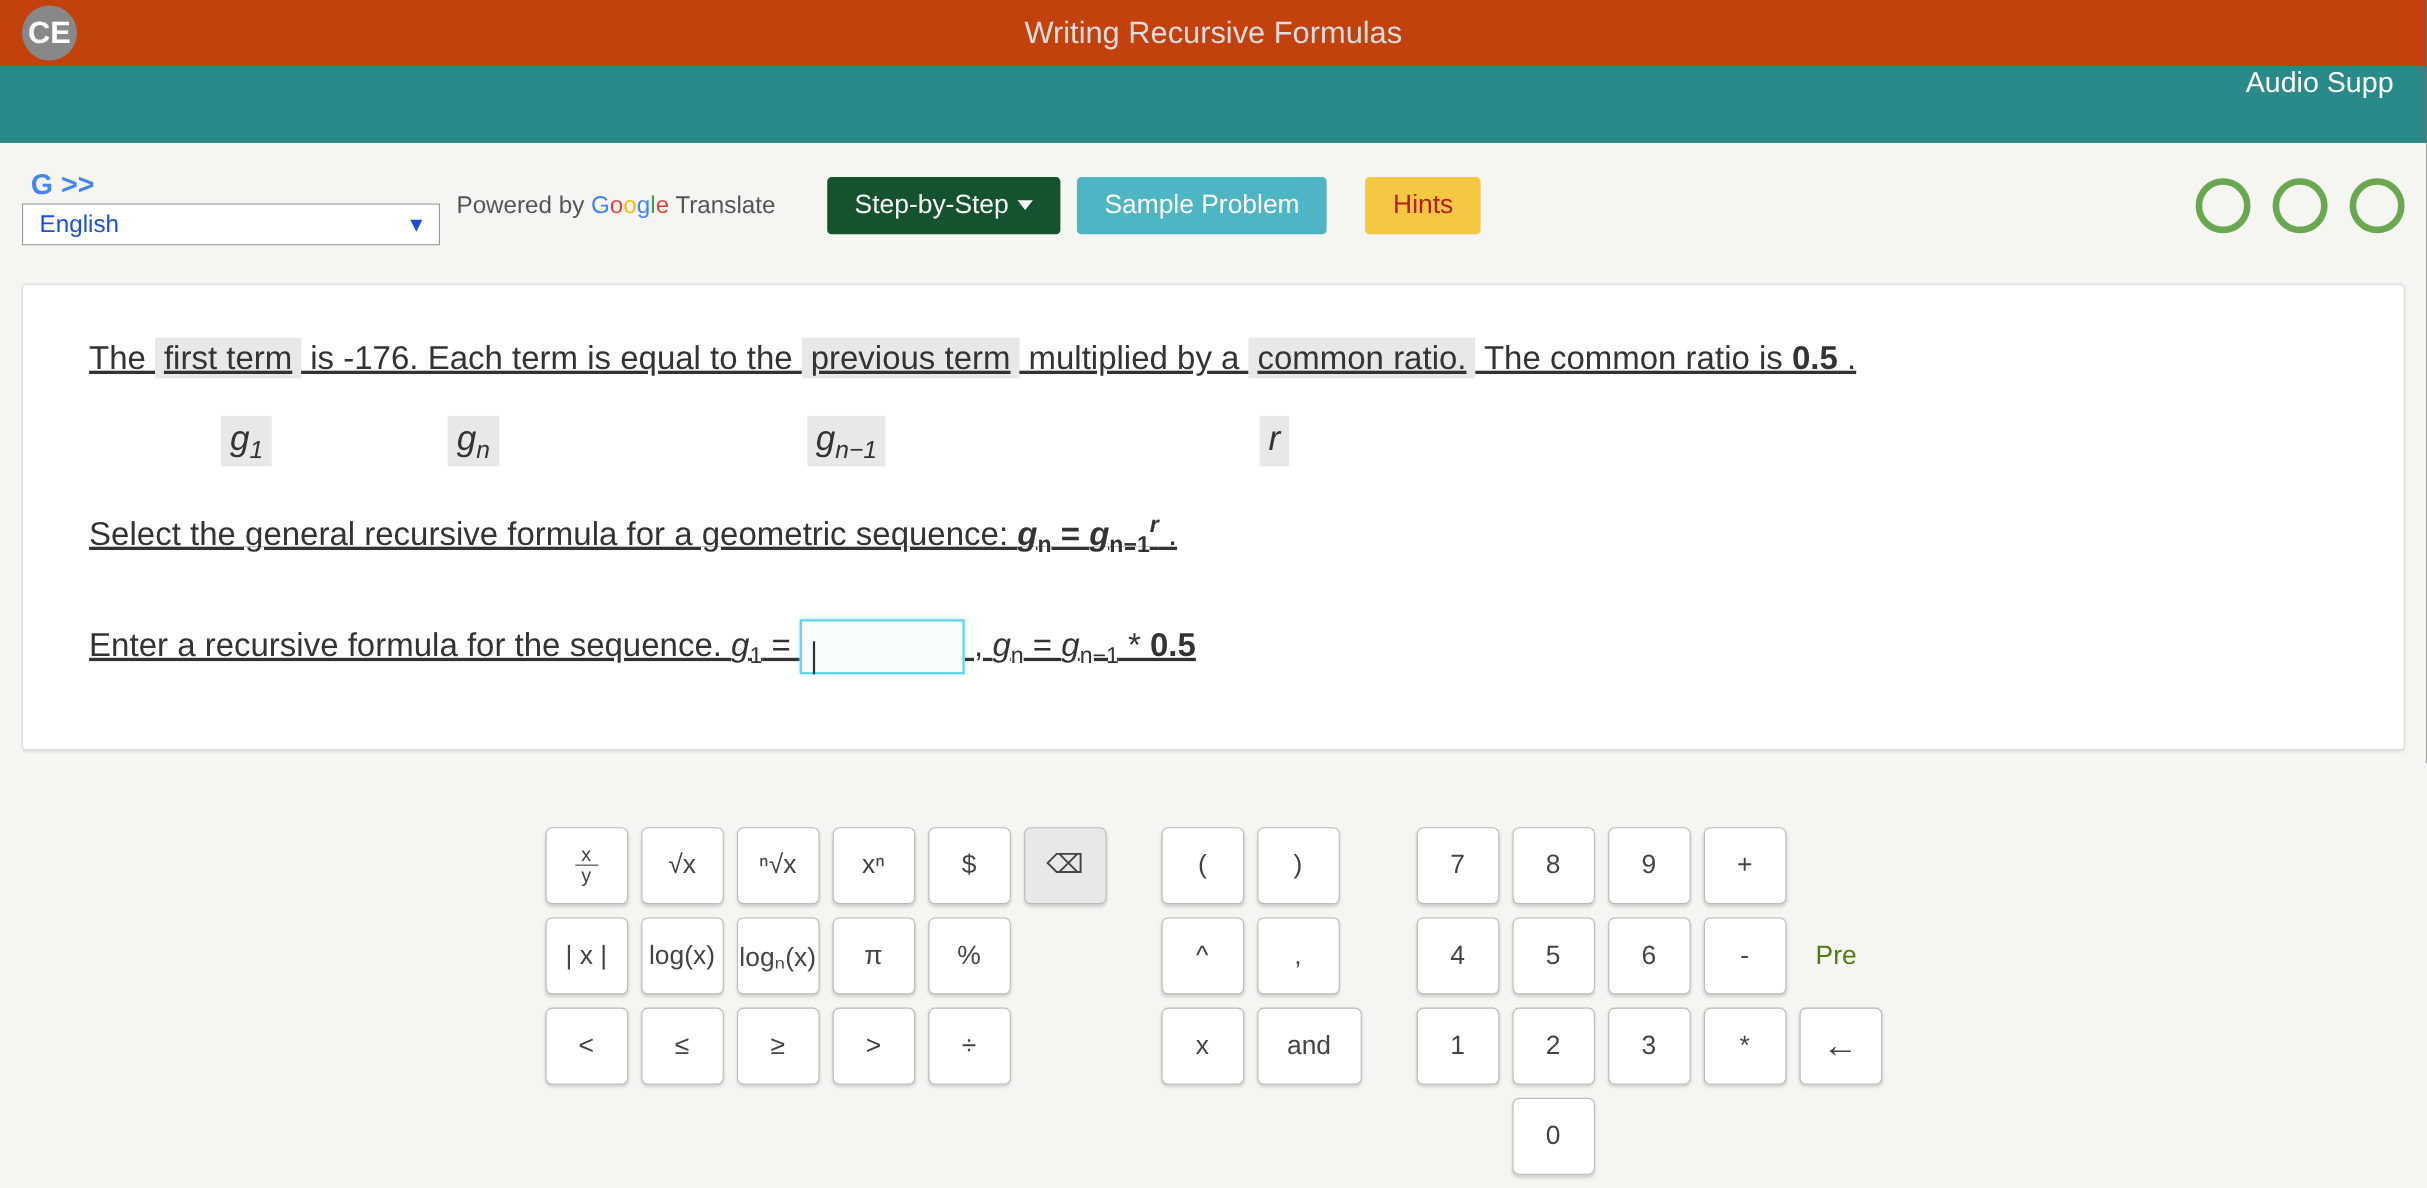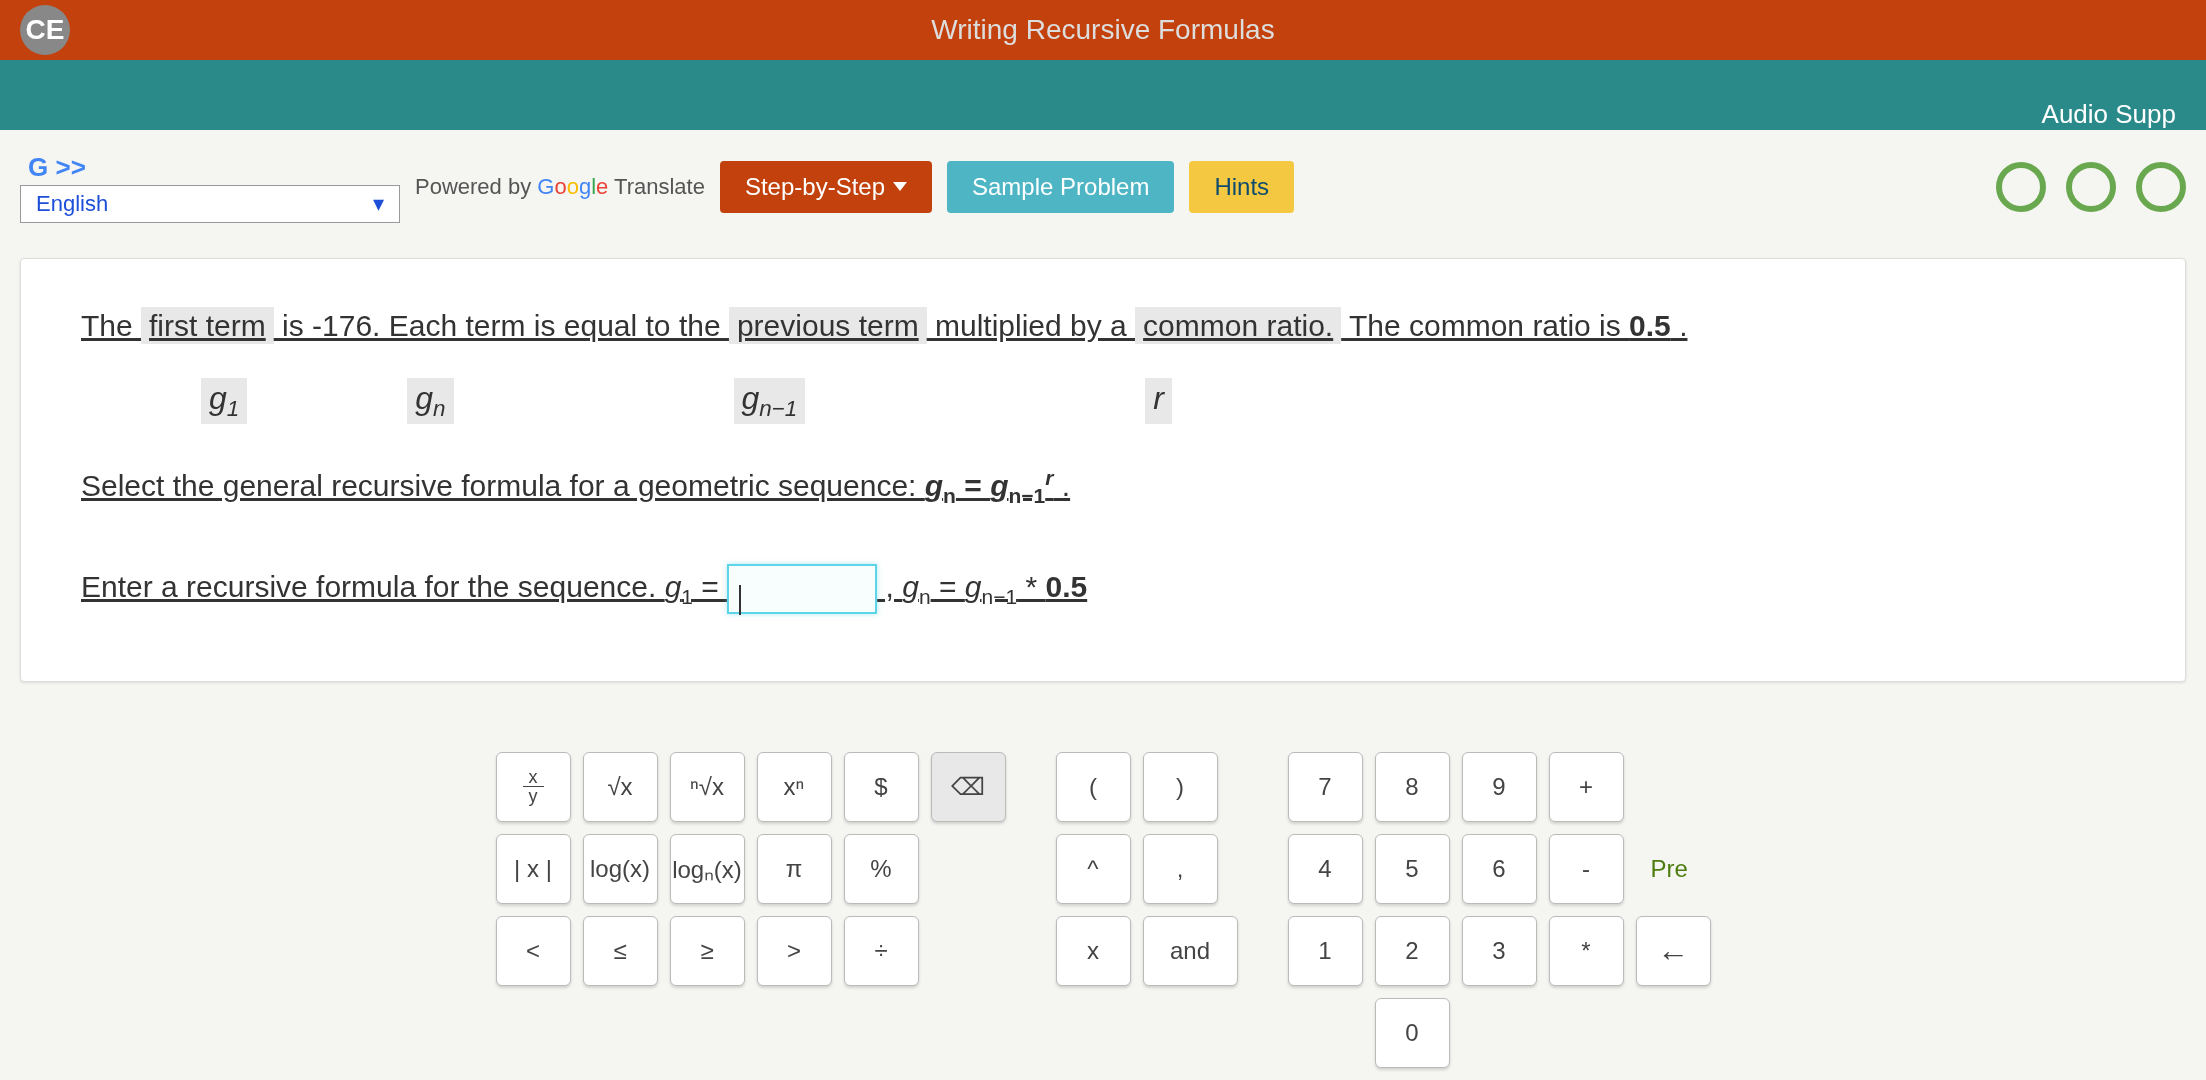--- a/index.html
+++ b/index.html
@@ -32,21 +32,21 @@
     }
     .top-title {
       color: #ddd;
       font-size: 28px;
       font-weight: normal;
     }
     .teal-bar {
       background: #2a8a8a;
       height: 70px;
       display: flex;
-      align-items: flex-end;
+      align-items: flex-start;
       justify-content: flex-end;
       padding: 0 30px;
       color: #fff;
       font-size: 26px;
     }
     .main-white {
       background: #f5f5f2;
       padding: 20px;
       min-height: 900px;
     }
@@ -91,23 +91,23 @@
       padding: 12px 25px;
       font-size: 24px;
       border-radius: 4px;
       color: #fff;
       border: none;
       cursor: pointer;
       display: flex;
       align-items: center;
       gap: 8px;
     }
-    .btn-dark-teal { background: #c2410c; }
+    .btn-dark-teal { background: #14532d; margin-left: 32px; }
     .btn-teal { background: #4db5c4; }
-    .btn-yellow { background: #f5c842; color: #0c4a6e; }
+    .btn-yellow { background: #f5c842; color: #b91c1c; margin-left: 20px; }
     .dropdown-arrow {
       width: 0; height: 0;
       border-left: 7px solid transparent;
       border-right: 7px solid transparent;
       border-top: 9px solid #fff;
     }
     .progress-circles {
       display: flex;
       gap: 20px;
       margin-left: auto;

